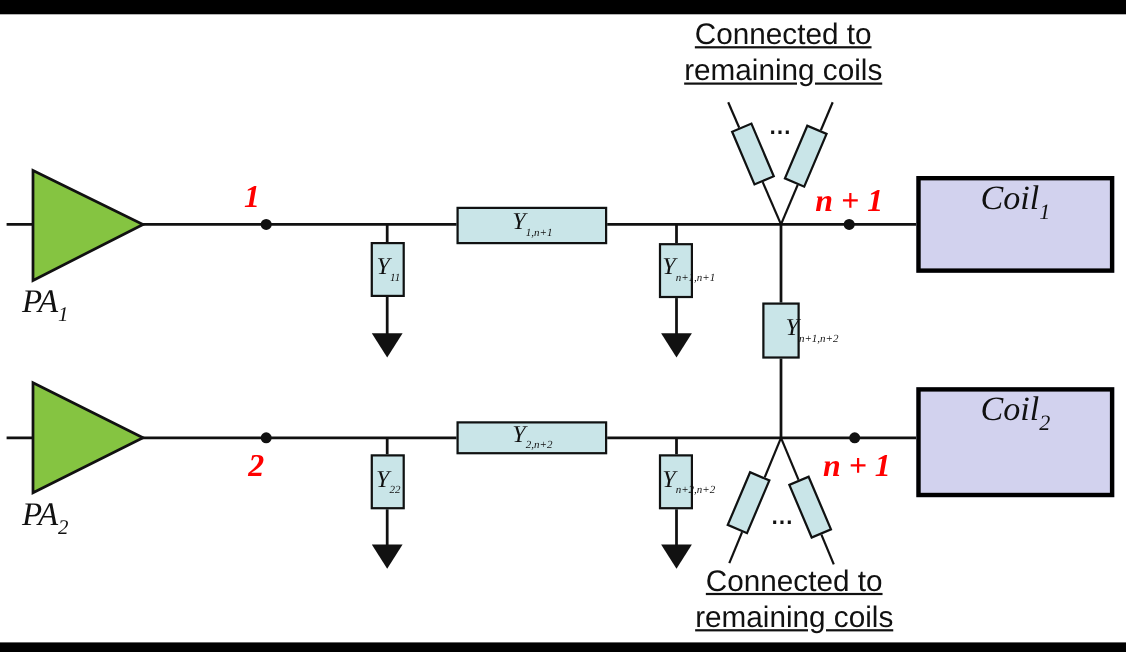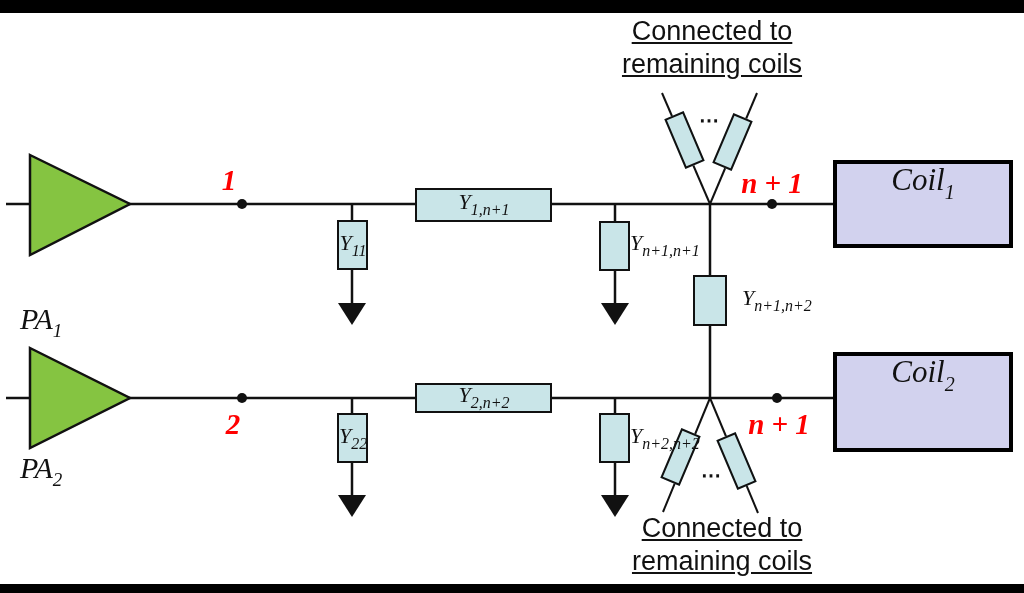--- a/index.html
+++ b/index.html
@@ -21,23 +21,23 @@
   .coilbox{
     position:absolute;background:#D2D2EE;border:4px solid #000;
     box-sizing:border-box;display:flex;justify-content:center;
   }
   
   .mlabel{
     position:absolute;font-family:"Liberation Serif",serif;font-style:italic;
     color:#111;white-space:nowrap;line-height:1;
   }
   .mbase{font-size:22px;}
-  .msub{font-size:16px;vertical-align:-6px;}
+  .msub{font-size:10px;vertical-align:-6px;}
   .center-anchor{transform:translate(-50%,-50%);}
-  .left-anchor{transform:translateY(-50%);padding-left:28px;}
+  .left-anchor{transform:translateY(-50%);}
   .palabel .mbase{font-size:30px;}
   .palabel .msub{font-size:19px;vertical-align:-8px;}
   .coillabel .mbase{font-size:31px;}
   .coillabel .msub{font-size:20px;vertical-align:-9px;}
   .nodelabel{
     position:absolute;font-family:"Liberation Serif",serif;
     font-style:italic;font-weight:bold;color:#FF0000;font-size:29px;
     white-space:nowrap;transform:translate(-50%,-50%);line-height:1;
   }
   .note{
@@ -114,21 +114,21 @@
 </div>
 
 <div class="mlabel center-anchor" style="left:353px;top:245px;"><span class="mbase">Y</span><span class="msub">11</span></div>
 <div class="mlabel center-anchor" style="left:484px;top:204px;"><span class="mbase">Y</span><span class="msub">1,n+1</span></div>
 <div class="mlabel left-anchor" style="left:602px;top:245px;"><span class="mbase">Y</span><span class="msub">n+1,n+1</span></div>
 <div class="mlabel left-anchor" style="left:714px;top:300px;"><span class="mbase">Y</span><span class="msub">n+1,n+2</span></div>
 <div class="mlabel center-anchor" style="left:484px;top:397px;"><span class="mbase">Y</span><span class="msub">2,n+2</span></div>
 <div class="mlabel center-anchor" style="left:353px;top:438px;"><span class="mbase">Y</span><span class="msub">22</span></div>
 <div class="mlabel left-anchor" style="left:602px;top:438px;"><span class="mbase">Y</span><span class="msub">n+2,n+2</span></div>
 
-<div class="mlabel palabel" style="left:20px;top:260px;margin-top:44px;"><span class="mbase">PA</span><span class="msub">1</span></div>
+<div class="mlabel palabel" style="left:20px;top:260px;"><span class="mbase">PA</span><span class="msub">1</span></div>
 <div class="mlabel palabel" style="left:20px;top:453px;"><span class="mbase">PA</span><span class="msub">2</span></div>
 
 <div class="nodelabel" style="left:229px;top:180px;">1</div>
 <div class="nodelabel" style="left:772px;top:183px;">n + 1</div>
 <div class="nodelabel" style="left:233px;top:424px;">2</div>
 <div class="nodelabel" style="left:779px;top:424px;">n + 1</div>
 
 <div class="note" style="left:712px;top:15px;">
   <div>Connected to</div>
   <div>remaining coils</div>

